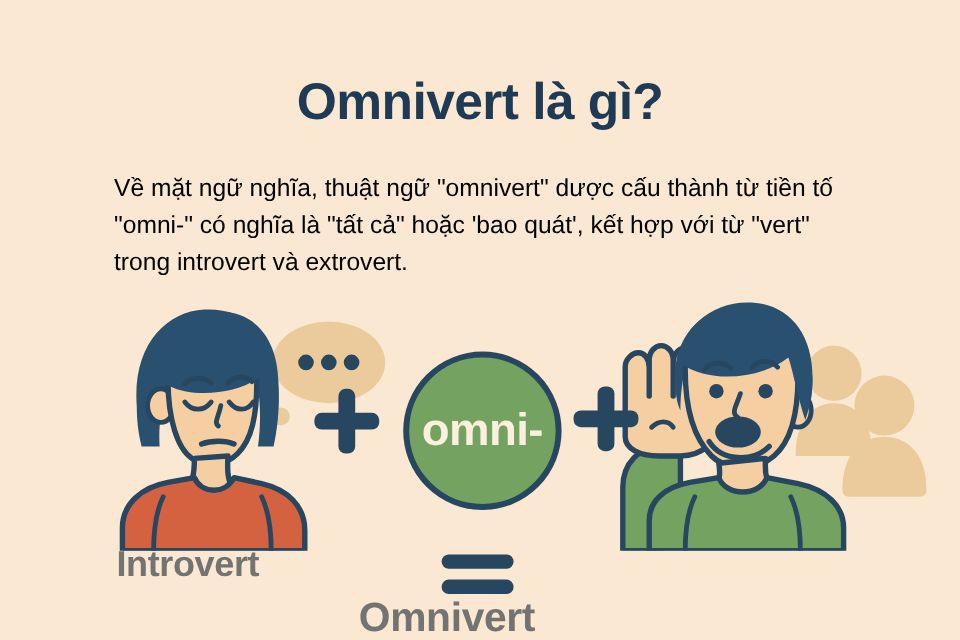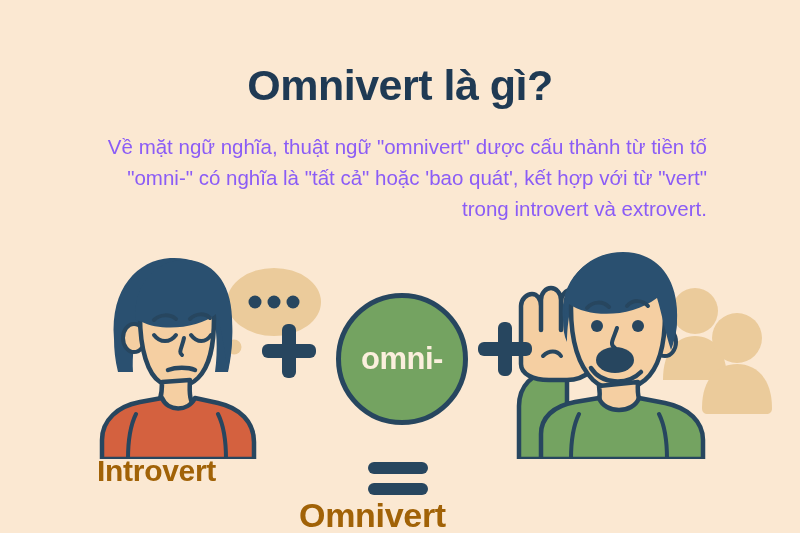--- a/index.html
+++ b/index.html
@@ -26,26 +26,26 @@
     font-size:43px;
     font-weight:bold;
     letter-spacing:-0.5px;
     color:#1F3A54;
     line-height:1.1;
   }
 
   
   #body-text {
     position:absolute;
-    top:87px; left:95px;
+    top:97px; left:95px;
     width:612px;
-    text-align:right;
+    text-align:left;
     font-size:20.5px;
     line-height:31px;
-    color:#8b5cf6;
+    color:#000000;
   }
 
   
   #illustration {
     position:absolute;
     top:200px; left:0;
     width:800px; height:215px;
   }
   .fig { position:absolute; }
 
@@ -85,32 +85,32 @@
     left:336px; top:249px;
     width:132px; height:132px;
     border-radius:50%;
     background:#74A361;
     border:5px solid #27465F;
     display:flex;
     align-items:center;
     justify-content:center;
   }
   #omni-circle-label {
-    font-size:31px;
+    font-size:38px;
     font-weight:bold;
     color:#FBEFDD;
     letter-spacing:-0.5px;
   }
 
   
   .caption {
     position:absolute;
     font-size:30px;
     font-weight:bold;
-    color:#a16207;
+    color:#737373;
     letter-spacing:-0.3px;
   }
   #label-introvert { left:97px; top:410px; }
   #label-extrovert { left:546px; top:408px; }
   #label-omnivert  { left:299px; top:452px; font-size:34px; }
 
   
 </style>
 </head>
 <body>

